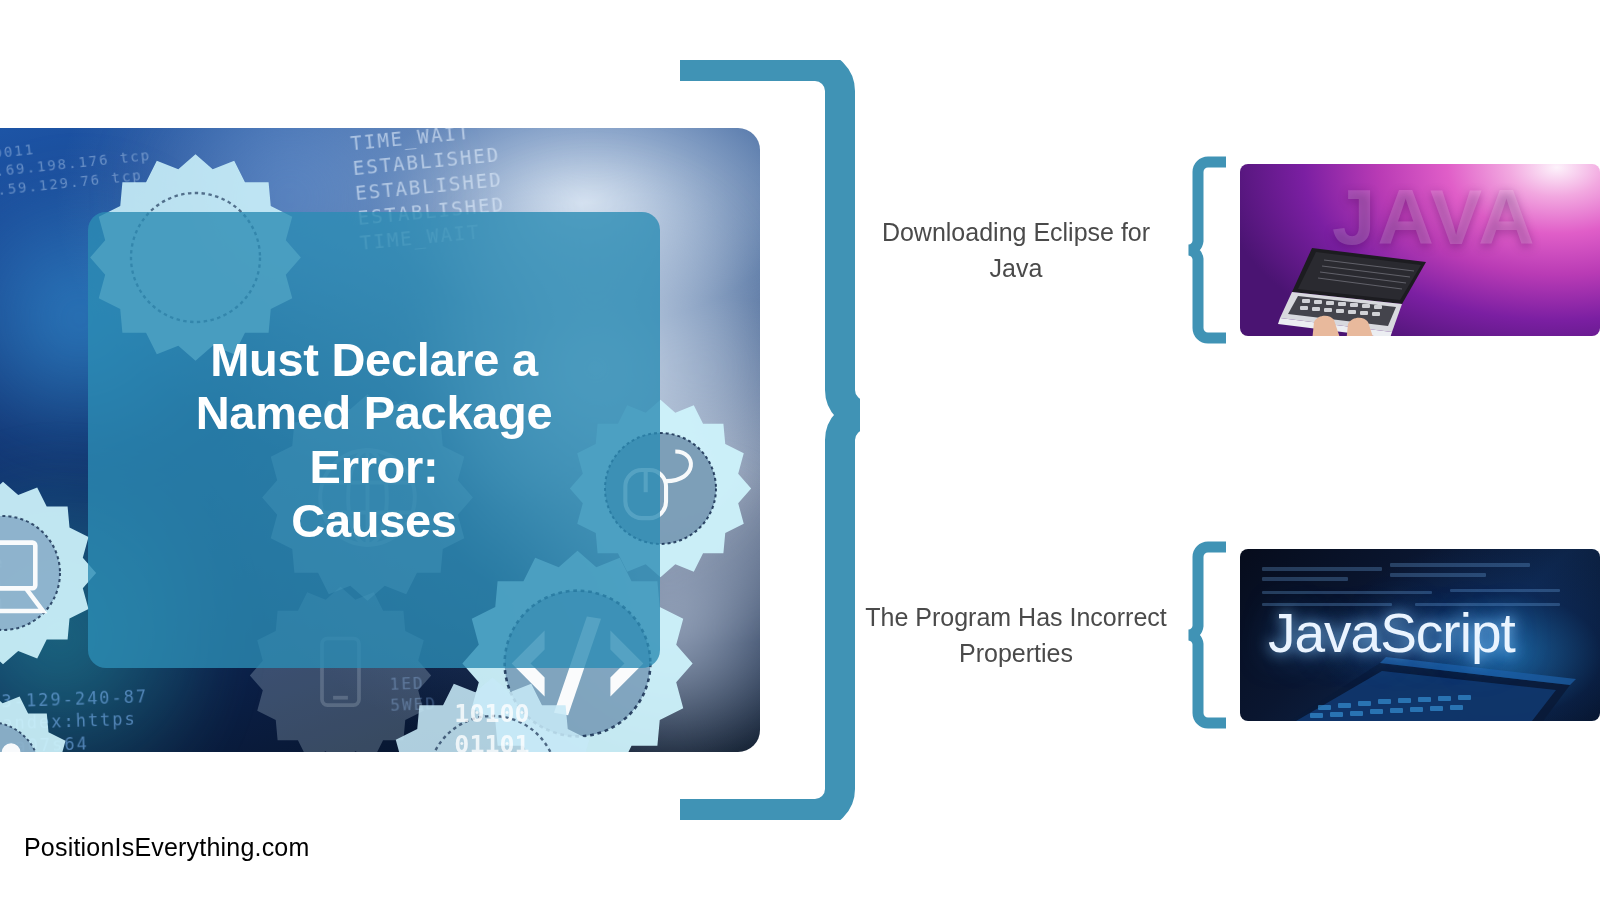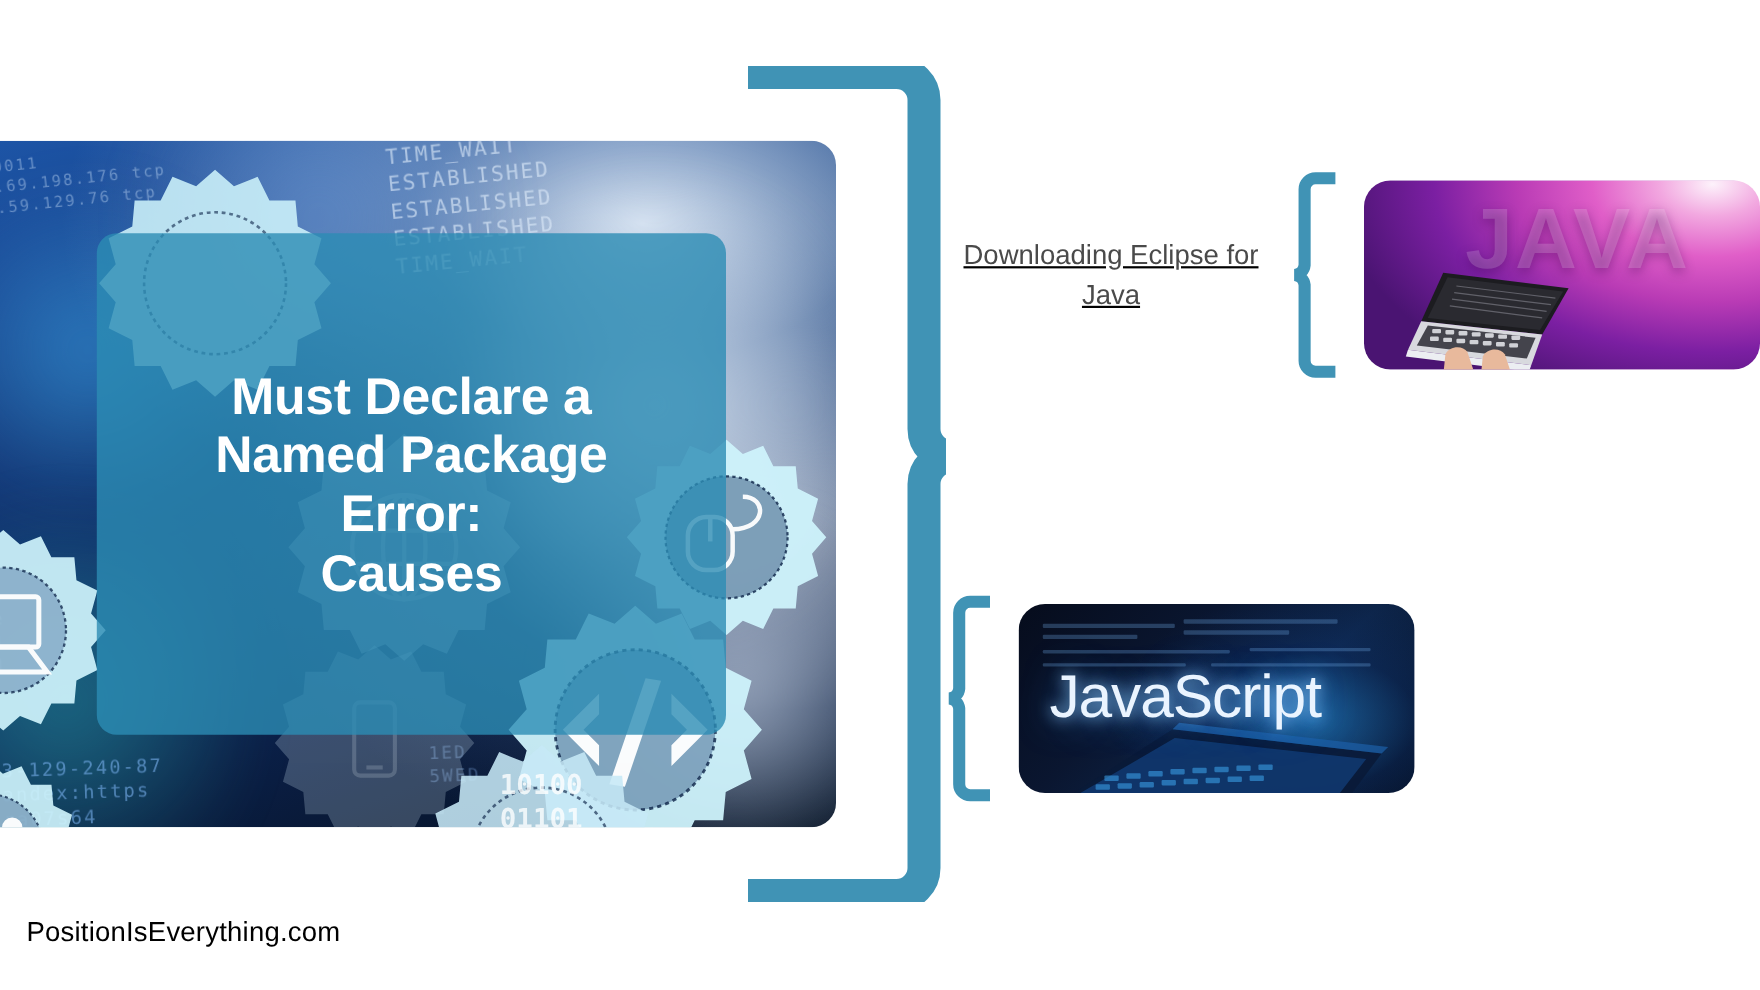--- a/index.html
+++ b/index.html
@@ -60,33 +60,33 @@
   #hero-title{
     color:#fff; font-weight:bold; font-size:47px; line-height:1.14;
     text-align:center; letter-spacing:-.3px; white-space:pre-line;
     padding:0 26px;
   }
 
   
   #big-brace{ position:absolute; left:660px; top:60px; width:200px; height:760px; }
 
   
-  .row{ position:absolute; display:flex; align-items:center;text-decoration:underline; }
+  .row{ position:absolute; display:flex; align-items:center; }
   #row-1{ left:860px; top:150px; width:740px; height:200px; }
   #row-2{ left:860px; top:535px; width:740px; height:200px; }
 
   .row-label{
     width:370px; text-align:center; color:#4a4a4a;
     font-size:25px; line-height:1.45; padding-right:14px;
   }
   .mini-brace{ width:46px; height:190px; flex:0 0 46px; }
 
   .thumb{
-    position:relative; width:340px; height:172px; margin-left:20px;
-    border-radius:24px; overflow:hidden; flex:0 0 auto;
+    position:relative; width:340px; height:172px; margin-left:8px;
+    border-radius:8px; overflow:hidden; flex:0 0 auto;
   }
   .thumb-wide{ width:360px; }
 
   
   #thumb-java{
     background:
       radial-gradient(95% 120% at 88% 2%, #fdf2fb 0%, #f2a8e0 14%, #e05ec8 32%, #b93bb5 52%, #7b1fa2 74%, #4a1472 100%),
       linear-gradient(120deg,#3d1269 0%, #6a1b9a 45%, #d946b6 100%);
   }
   #thumb-java .word{
@@ -317,20 +317,21 @@
         <path d="M6 78 L118 92 L116 98 L4 84 Z" fill="#eceef2"></path>
         <g fill="#e8b99c">
           <path d="M40 82 C44 74 56 74 60 80 L66 98 C62 110 44 112 38 102 Z"></path>
           <path d="M74 84 C78 76 90 76 94 82 L100 100 C96 112 78 114 72 104 Z"></path>
         </g>
       </svg>
     </div>
   </div>
 
   <div class="row" id="row-2">
+    <div class="row-label">The Program Has Incorrect Properties</div>
 
     <svg class="mini-brace" viewBox="0 0 46 190">
       <path d="M40 7 H22 a10 10 0 0 0 -10 10 V86 a10 10 0 0 1 -9 9 a10 10 0 0 1 9 9 V173 a10 10 0 0 0 10 10 H40" fill="none" stroke="#4093b5" stroke-width="11" stroke-linecap="butt"></path>
     </svg>
 
     <div class="thumb thumb-wide" id="thumb-js">
       <div class="codeline" style="left:22px;  top:18px; width:120px; height:4px;"></div>
       <div class="codeline" style="left:22px;  top:28px; width:86px;  height:4px;"></div>
       <div class="codeline" style="left:150px; top:14px; width:140px; height:4px;"></div>
       <div class="codeline" style="left:150px; top:24px; width:96px;  height:4px;"></div>

